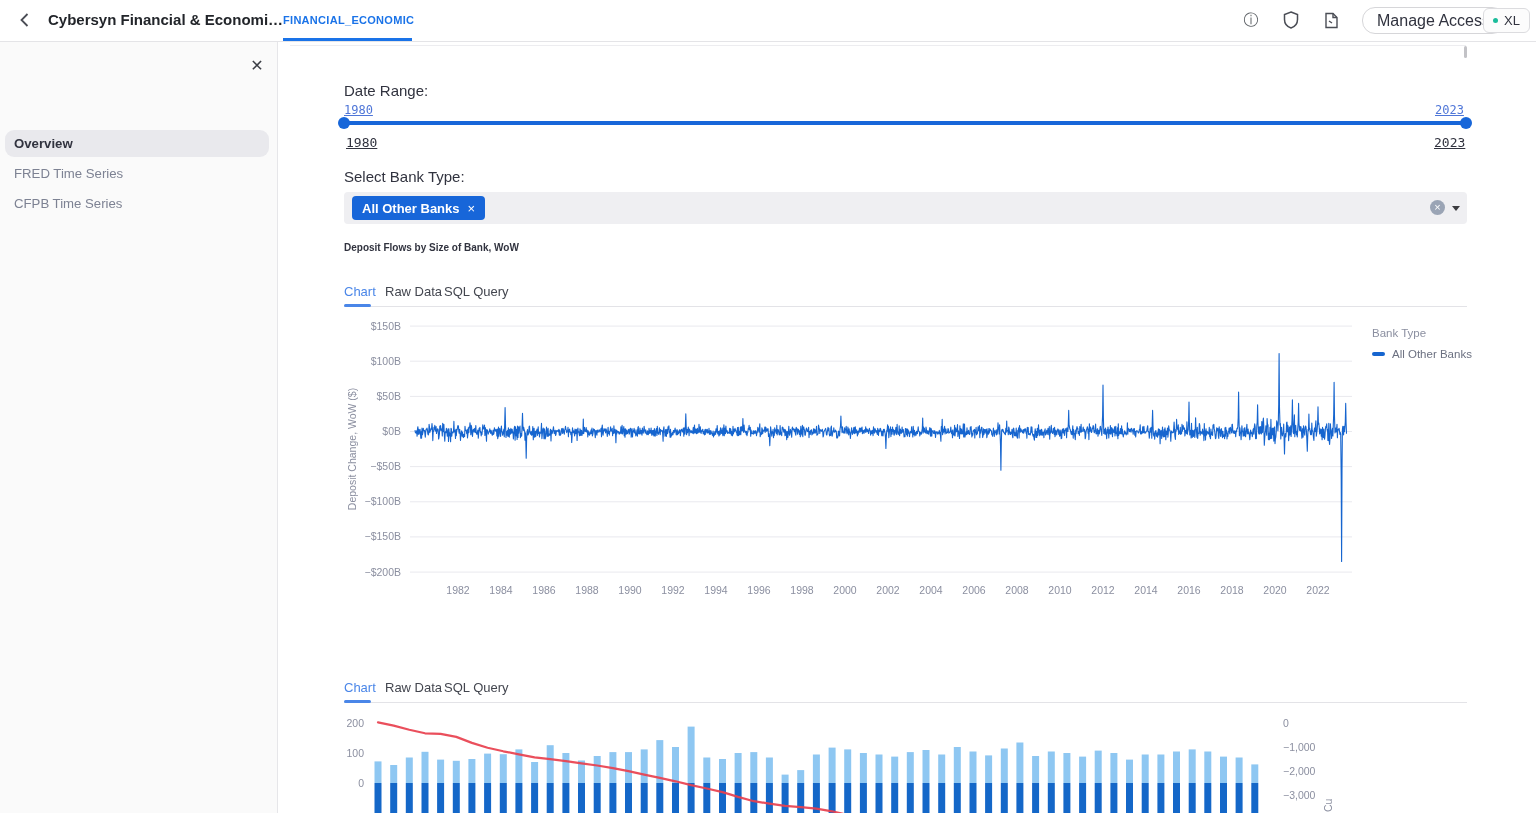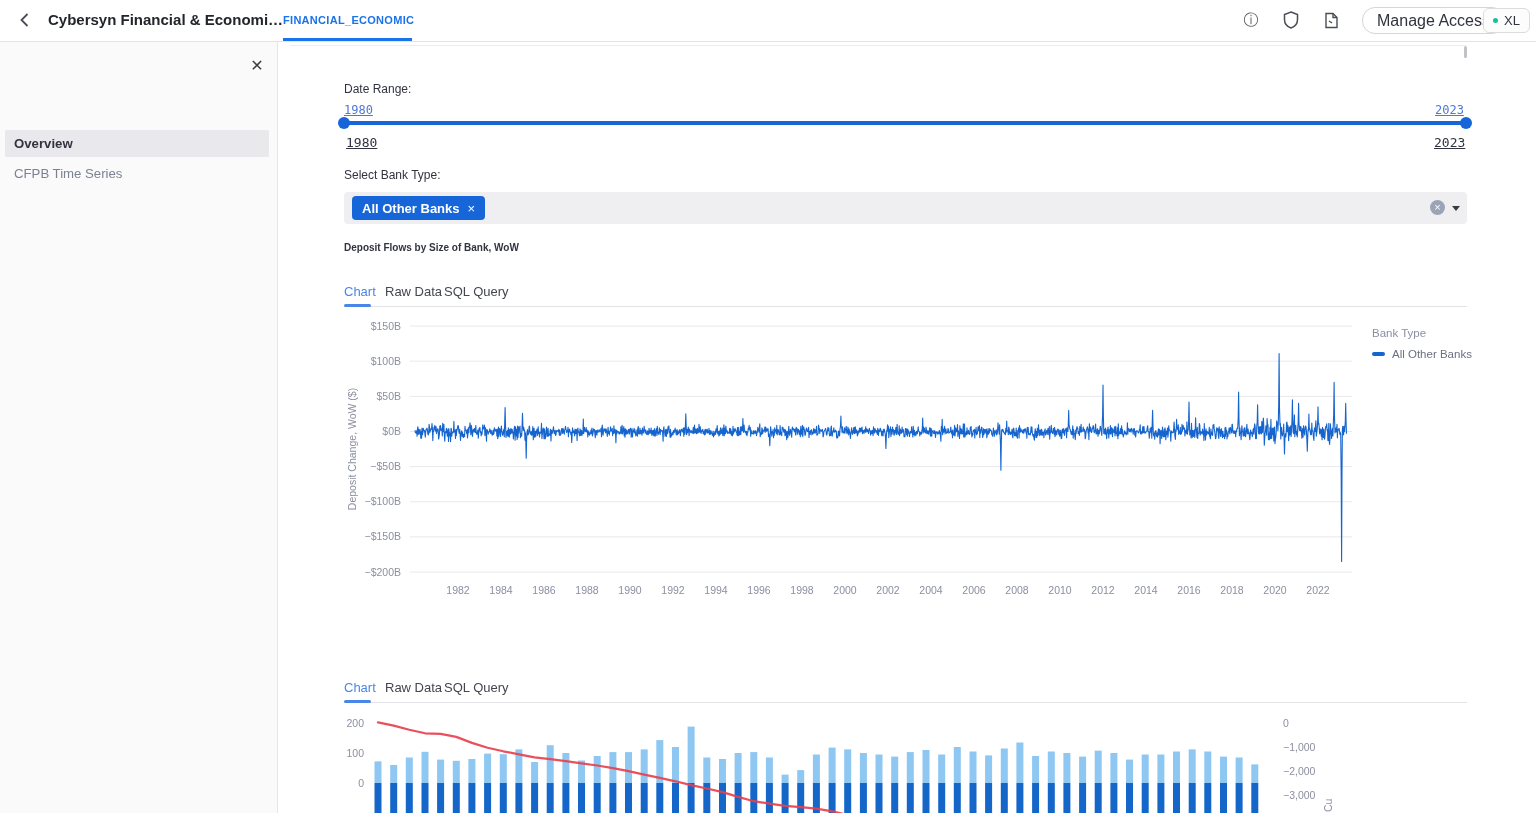--- a/index.html
+++ b/index.html
@@ -17,25 +17,25 @@
   .manage{position:absolute;left:1362px;top:7px;height:27px;padding:0 14px;background:#fff;border:1px solid #d6d6d9;border-radius:13px;
     font-size:16px;color:#31333f;font-family:inherit;cursor:pointer;}
   .badge{position:absolute;left:1483px;top:8px;height:25px;padding:0 9px;border:1px solid #dcdcdf;border-radius:6px;background:#fcfcfc;
     display:flex;align-items:center;gap:6px;font-size:13px;color:#31333f;cursor:pointer;box-sizing:border-box;}
   .badge .dot{width:5px;height:5px;border-radius:50%;background:#1bbc9b;}
 
   
   .sidebar{position:absolute;left:0;top:41px;width:277px;height:772px;background:#fafafa;border-right:1px solid #e6e6e9;}
   .sb-close{position:absolute;left:246px;top:13px;width:22px;height:22px;font-size:16px;color:#3c3f46;display:flex;align-items:center;justify-content:center;cursor:pointer;}
   .sb-nav{position:absolute;left:0;top:86px;width:277px;}
-  .sitem{position:relative;margin:3px 8px 3px 5px;height:27px;line-height:27px;padding-left:9px;font-size:13.2px;color:#7d8293;border-radius:1px;cursor:pointer;}
+  .sitem{position:relative;margin:3px 8px 3px 5px;height:27px;line-height:27px;padding-left:9px;font-size:13.2px;color:#7d8293;border-radius:9px;cursor:pointer;}
   .sitem.active{background:#e9e9ed;color:#31333f;font-weight:700;}
 
   
-  .lbl{position:absolute;font-size:12px;color:#31333f;}
+  .lbl{position:absolute;font-size:15px;color:#31333f;}
   .topline{position:absolute;left:290px;top:45px;width:1176px;height:1px;background:#ededf0;}
   .scrollthumb{position:absolute;left:1464px;top:46px;width:3px;height:12px;background:#c2c2c6;border-radius:2px;cursor:pointer;}
 
   .mono{font-family:"DejaVu Sans Mono",monospace;text-decoration:underline;}
   .slider-val{position:absolute;top:103px;font-size:12px;color:#4f76d8;}
   .slider-track{position:absolute;left:344px;top:121px;width:1123px;height:4px;background:#1766d9;border-radius:2px;cursor:pointer;}
   .slider-handle{position:absolute;top:117px;width:12px;height:12px;border-radius:50%;background:#1766d9;cursor:pointer;}
   .slider-bound{position:absolute;top:135px;font-size:13px;color:#31333f;}
 
   .select{position:absolute;left:344px;top:192px;width:1123px;height:32px;background:#efeff2;border-radius:4px;cursor:pointer;}
@@ -97,20 +97,21 @@
     <div class="badge">
       <span class="dot"></span>
       <span>XL</span>
     </div>
   </div>
 
   <div class="sidebar">
     <div class="sb-close">✕</div>
     <div class="sb-nav">
       <div class="sitem active">Overview</div>
+      <div class="sitem">FRED Time Series</div>
       <div class="sitem">CFPB Time Series</div>
     </div>
   </div>
 
   <div class="topline"></div>
   <div class="scrollthumb"></div>
 
   <div class="lbl" style="left:344px;top:82px">Date Range:</div>
   <div class="slider-val mono" style="left:344px">1980</div>
   <div class="slider-val mono" style="left:1435px">2023</div>

